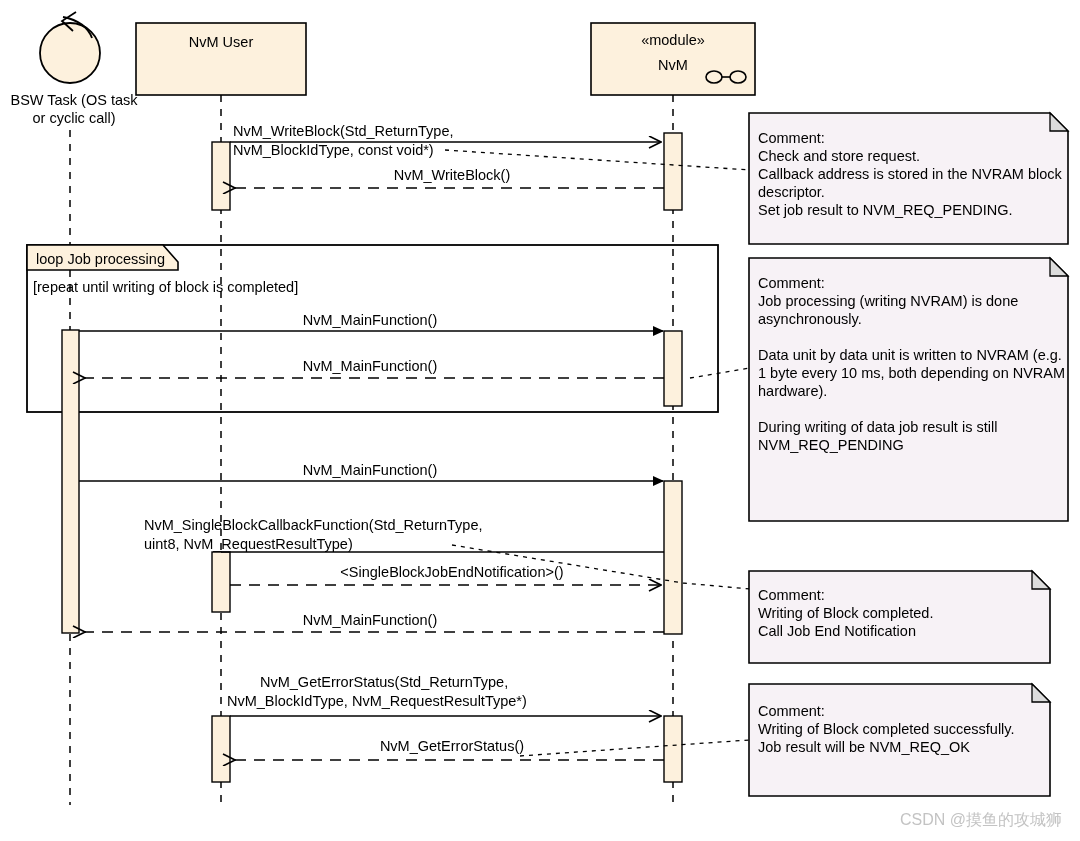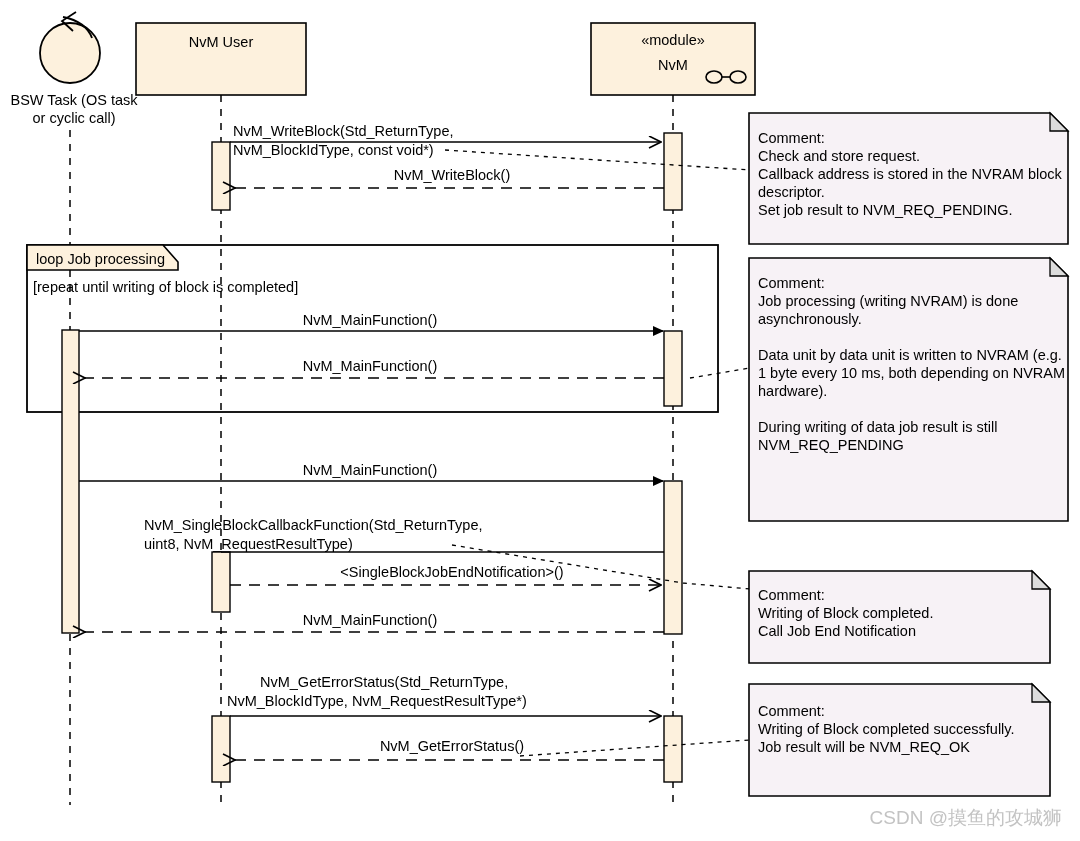--- a/index.html
+++ b/index.html
@@ -110,21 +110,21 @@
     font-size: 14.5px;
     font-weight: normal;
   }
   .t-guard {
     font-size: 14.5px;
   }
   .watermark {
     position: absolute;
     right: 18px;
     bottom: 10px;
-    font-size: 19px;
+    font-size: 16px;
     color: #c3c3c3;
     font-family: "Liberation Sans", sans-serif;
     white-space: nowrap;
   }
 </style>
 </head>
 <body>
 
 <svg id="diagram" viewBox="0 0 1080 841" xmlns="http://www.w3.org/2000/svg">
 

